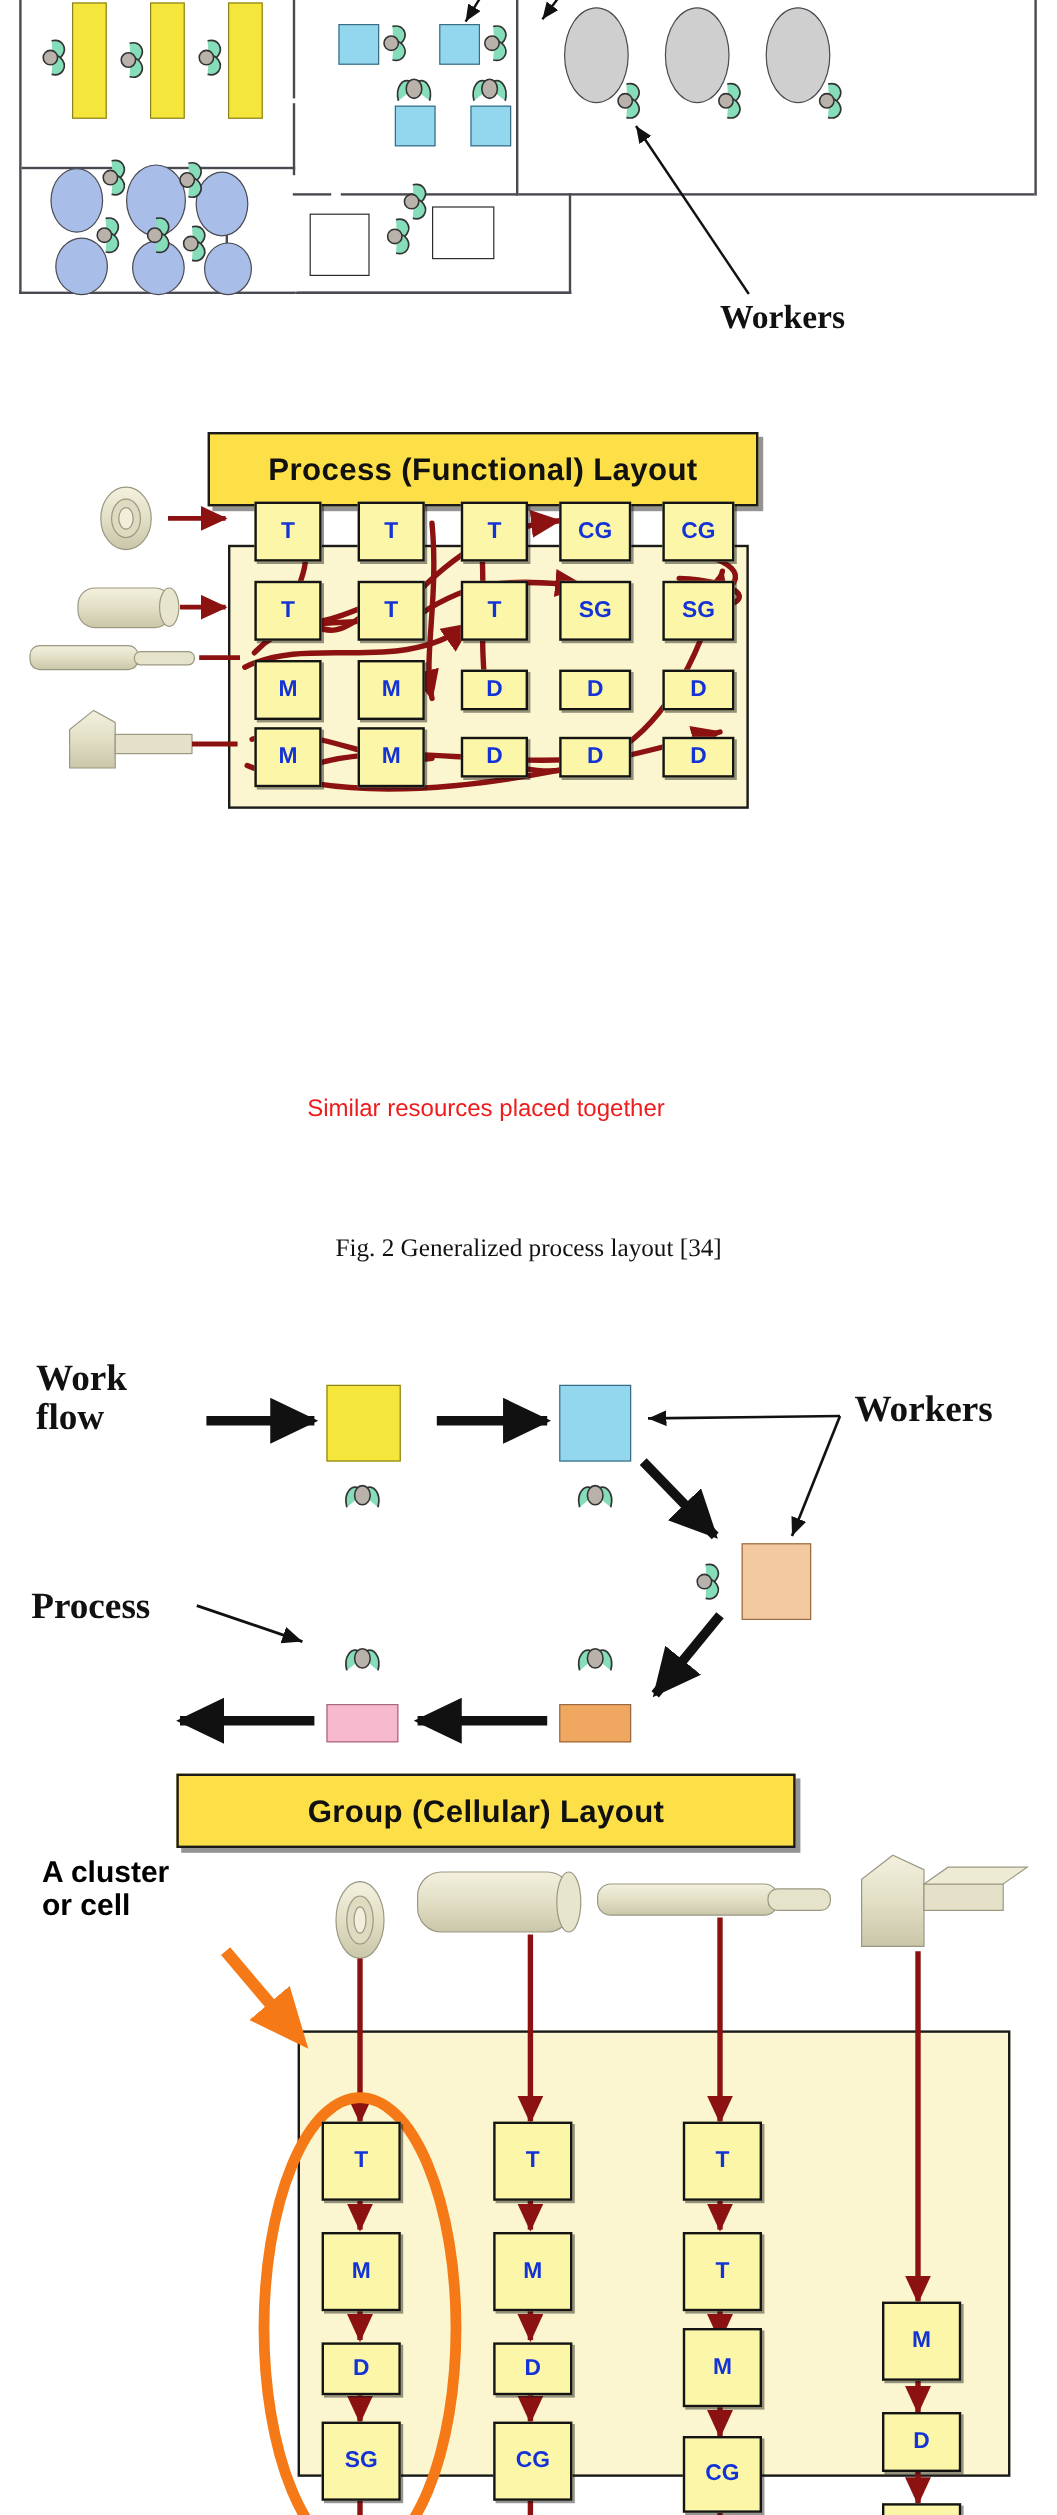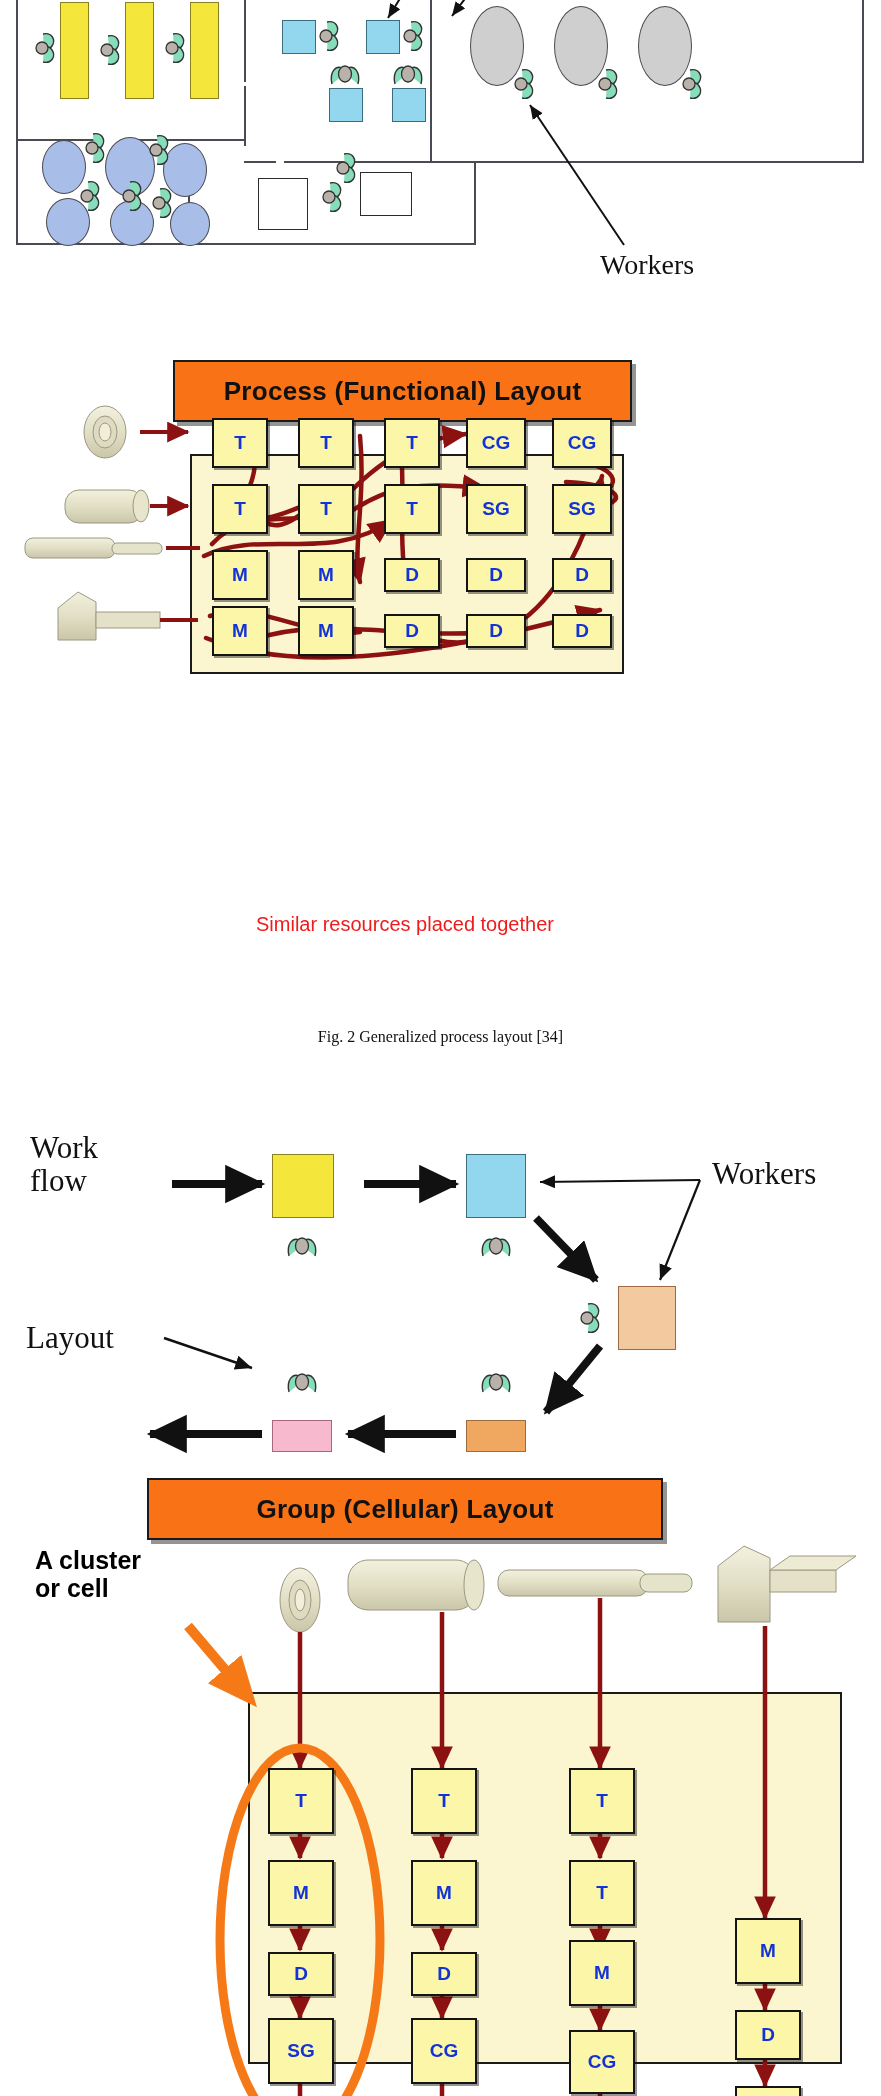--- a/index.html
+++ b/index.html
@@ -7,40 +7,40 @@
   .abs{position:absolute;}
   .wall{position:absolute;background:#4a4a52;}
 
   .mach-yellow{position:absolute;background:#f5e63c;border:1.5px solid #8a8020;}
   .mach-blue{position:absolute;background:#93d7ef;border:1.5px solid #3b6d82;}
   .mach-oval-blue{position:absolute;background:#a8bde8;border:1.5px solid #4a4a52;border-radius:50%;}
   .mach-oval-grey{position:absolute;background:#cfcfcf;border:1.5px solid #4a4a52;border-radius:50%;}
   .mach-white{position:absolute;background:#fff;border:1.5px solid #2b2b2b;}
 
   
-  .banner{position:absolute;background:#f97316;border:2px solid #1a1a1a;
+  .banner{position:absolute;background:#fde047;border:2px solid #1a1a1a;
           box-shadow:4px 4px 0 rgba(60,60,60,.55);
           display:flex;align-items:center;justify-content:center;}
   .banner span{font-weight:bold;color:#111;letter-spacing:.3px;}
 
   
   .plantbox{position:absolute;background:#fbf6cf;border:2px solid #1a1a1a;}
   .cell{position:absolute;background:#fcf7a8;border:2px solid #141414;
         display:flex;align-items:center;justify-content:center;
         color:#1433d6;font-weight:bold;font-size:19px;
         box-shadow:2px 2px 0 rgba(20,20,20,.45);}
 
   .redcap{position:absolute;color:#ee1c1c;font-weight:normal;font-size:20px;
           text-align:center;line-height:1.25;}
 
   .figcap{position:absolute;font-family:"Liberation Serif",serif;
-          font-size:16px;color:#111;text-align:center;width:100%;}
+          font-size:21px;color:#111;text-align:center;width:100%;}
 
   .serif-lbl{position:absolute;font-family:"Liberation Serif",serif;
-             font-size:31px;color:#111;line-height:1.05;}
+             font-size:31px;color:#111;line-height:1.05;font-weight:bold;}
 
   .cluster-lbl{position:absolute;font-weight:bold;font-size:25px;color:#000;
                line-height:1.12;text-align:left;}
 
   svg.overlay{position:absolute;left:0;top:0;pointer-events:none;overflow:visible;}
 </style>
 </head>
 <body>
 
 <div class="abs" style="left:0;top:0;width:881px;height:340px;">
@@ -274,21 +274,21 @@
   <span>Fig. 2 Generalized process layout [34]</span>
 </div>
 
 <div class="abs" style="left:0;top:1120px;width:881px;height:290px;">
 
   <div class="serif-lbl" style="left:30px;top:12px;white-space:pre;">Work
 flow</div>
 
   <div class="serif-lbl" style="left:712px;top:38px;">Workers</div>
 
-  <div class="serif-lbl" style="left:26px;top:202px;">Layout</div>
+  <div class="serif-lbl" style="left:26px;top:202px;">Process</div>
 
   <div class="mach-yellow" style="left:272px;top:34px;width:60px;height:62px;"></div>
   <div class="mach-blue" style="left:466px;top:34px;width:58px;height:62px;"></div>
   <div class="abs" style="left:618px;top:166px;width:56px;height:62px;background:#f3c9a0;border:1.5px solid #9b6a40;"></div>
   <div class="abs" style="left:466px;top:300px;width:58px;height:30px;background:#f0a860;border:1.5px solid #9b6a40;"></div>
   <div class="abs" style="left:272px;top:300px;width:58px;height:30px;background:#f6b9cd;border:1.5px solid #a8667f;"></div>
 
   <svg class="overlay" width="881" height="290">
     <defs>
       <marker id="arrBlk" markerWidth="6" markerHeight="6" refX="4.6" refY="2.4" orient="auto" markerUnits="strokeWidth">

